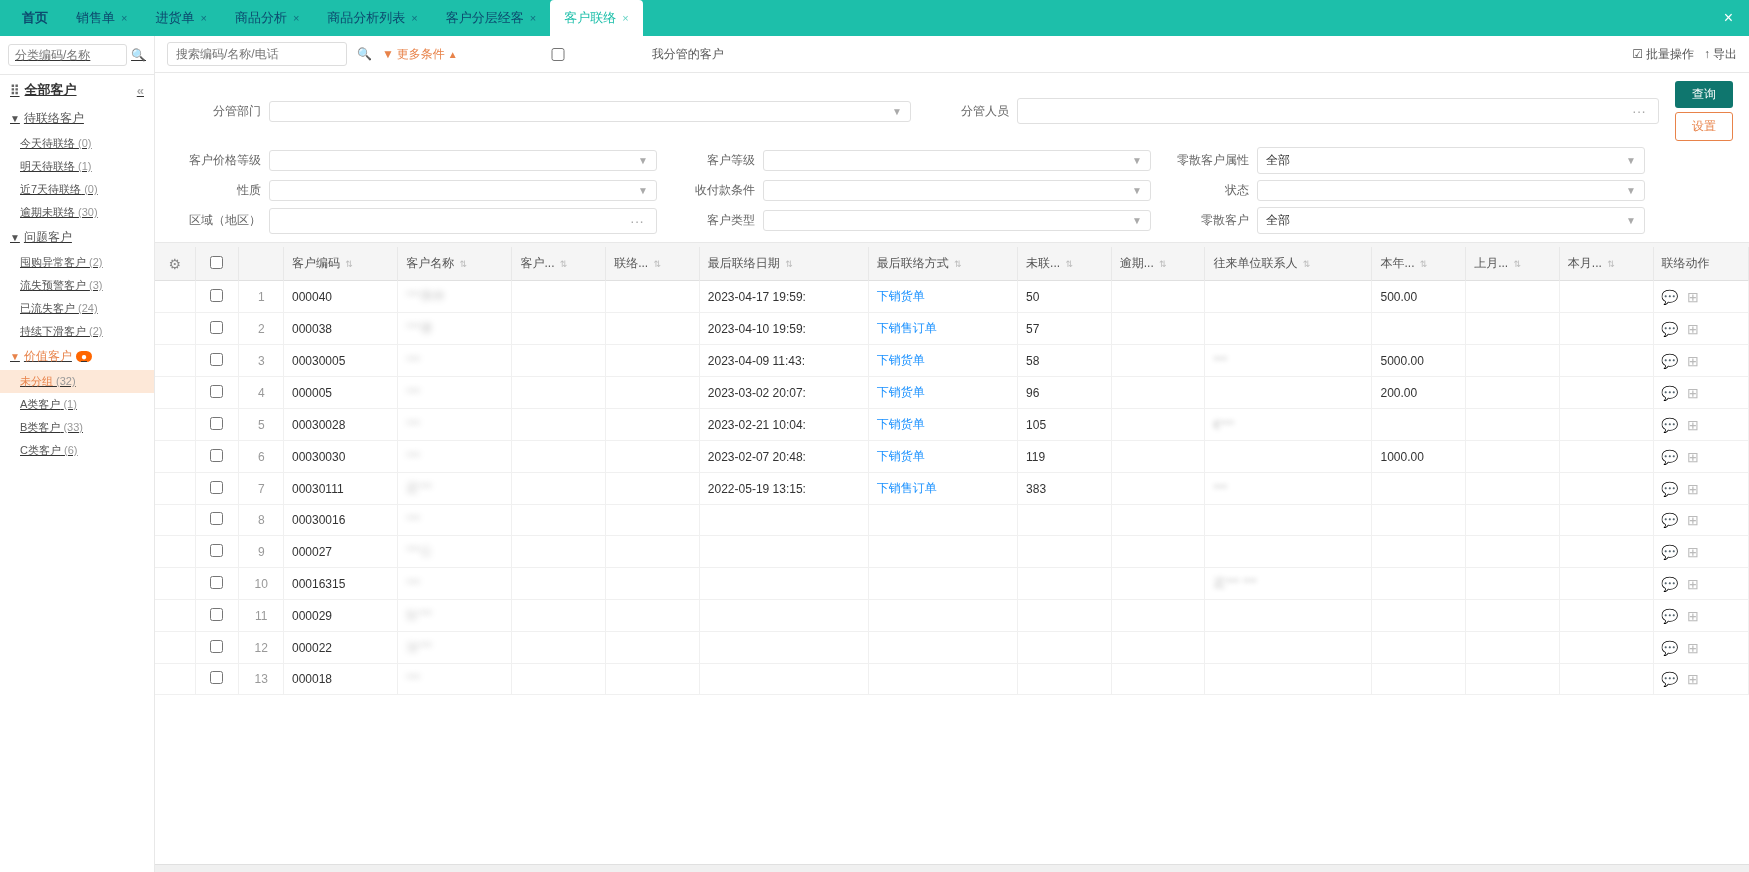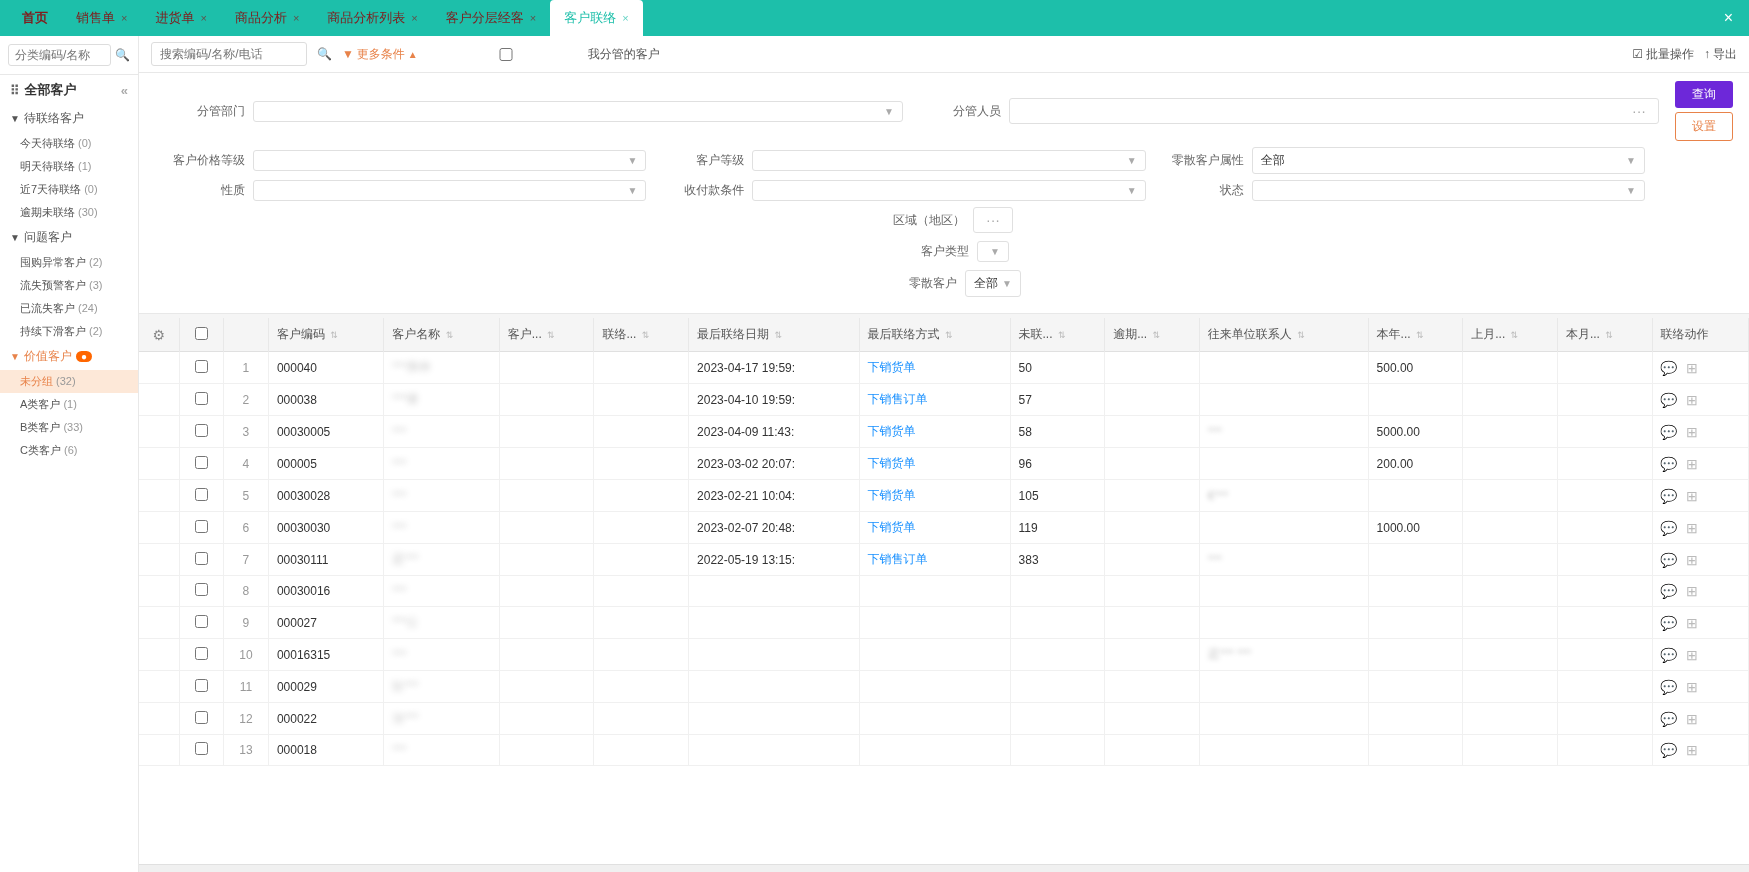--- a/index.html
+++ b/index.html
@@ -11,21 +11,21 @@
       align-items: center;
       background: #1dbfaa;
       height: 36px;
       padding: 0 8px;
     }
     .top-nav .nav-tab {
       display: flex;
       align-items: center;
       padding: 0 14px;
       height: 36px;
-      color: #7f1d1d;
+      color: #0c4a6e;
       cursor: pointer;
       font-size: 13px;
       position: relative;
     }
     .top-nav .nav-tab.active {
       background: #fff;
       color: #1dbfaa;
       border-radius: 4px 4px 0 0;
     }
     .top-nav .nav-tab .close-btn {
@@ -47,25 +47,26 @@
 
     
     .main-container {
       display: flex;
       height: calc(100vh - 36px);
       overflow: hidden;
     }
 
     
     .sidebar {
-      width: 139px;
+      width: 155px;
       background: #fff;
       border-right: 1px solid #e8e8e8;
       overflow-y: auto;
       flex-shrink: 0;
+      text-decoration: underline;
     }
     .sidebar-search {
       display: flex;
       align-items: center;
       padding: 8px;
       border-bottom: 1px solid #e8e8e8;
     }
     .sidebar-search input {
       border: 1px solid #ddd;
       border-radius: 3px;
@@ -138,21 +139,21 @@
       padding: 6px 12px;
       background: #fff;
       border-bottom: 1px solid #e8e8e8;
       gap: 10px;
     }
     .filter-bar input {
       border: 1px solid #ddd;
       border-radius: 3px;
       padding: 4px 8px;
       font-size: 12px;
-      width: 156px;
+      width: 180px;
       outline: none;
     }
     .filter-bar .more-conditions {
       color: #e8834a;
       cursor: pointer;
       display: flex;
       align-items: center;
       gap: 3px;
     }
     .filter-bar .my-customers {
@@ -181,21 +182,21 @@
       background: #fff;
       border-bottom: 1px solid #e8e8e8;
       padding: 8px 16px;
     }
     .filter-row {
       display: flex;
       align-items: center;
       margin-bottom: 6px;
       gap: 8px;
     }
-    .filter-row:last-child { margin-bottom: 0; flex-direction: column; }
+    .filter-row:last-child { margin-bottom: 0; }
     .filter-field {
       display: flex;
       align-items: center;
       flex: 1;
       min-width: 0;
     }
     .filter-label {
       color: #666;
       font-size: 12px;
       white-space: nowrap;
@@ -235,21 +236,21 @@
       font-size: 10px;
       margin-left: 4px;
     }
     .filter-actions {
       display: flex;
       flex-direction: column;
       gap: 4px;
       margin-left: 8px;
     }
     .btn-query {
-      background: #6d28d9;
+      background: #0f766e;
       color: #fff;
       border: none;
       border-radius: 3px;
       padding: 5px 16px;
       cursor: pointer;
       font-size: 12px;
     }
     .btn-reset {
       background: #fff;
       color: #e8834a;

